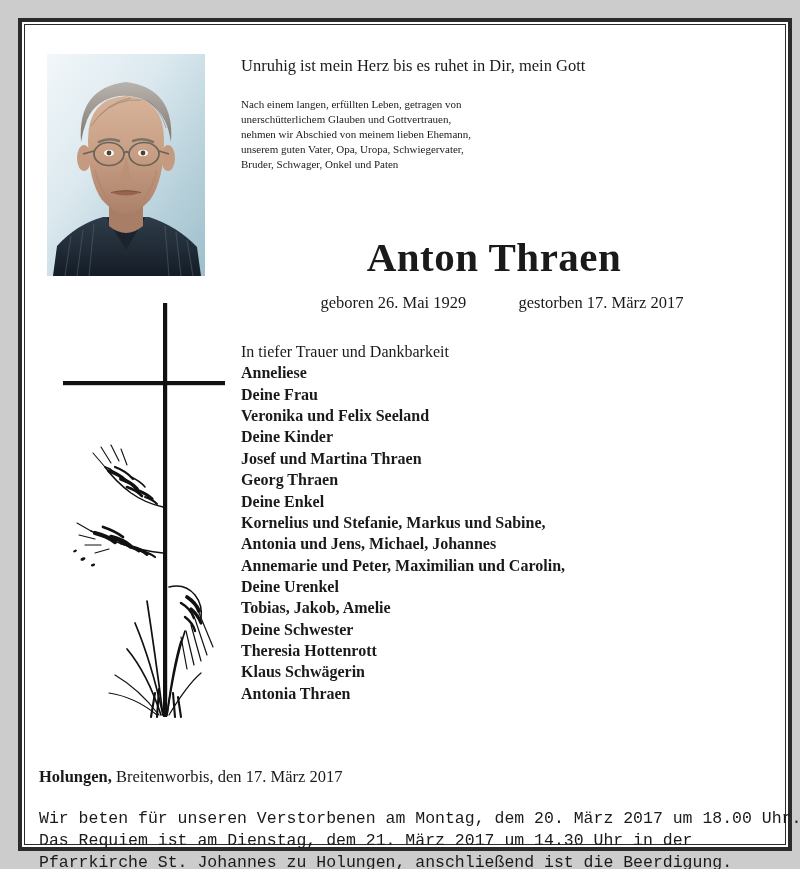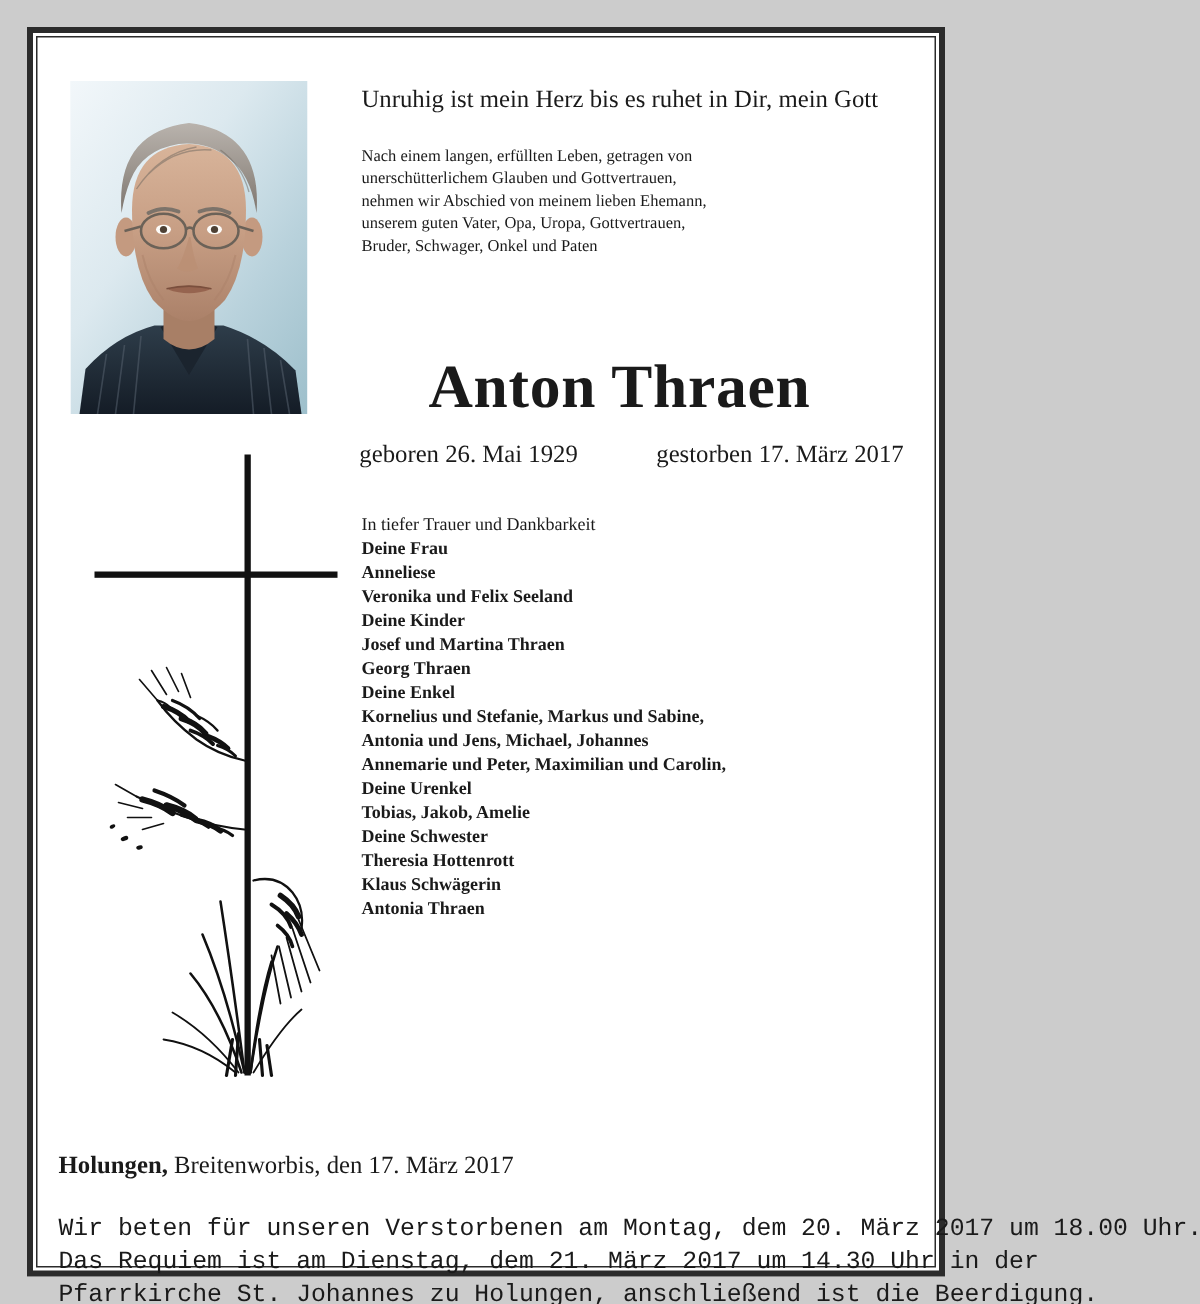--- a/index.html
+++ b/index.html
@@ -15,21 +15,21 @@
     font-family: "Liberation Serif", "DejaVu Serif", serif;
     color: #1a1a1a;
     overflow: hidden;
   }
 
   
   .notice-frame {
     position: absolute;
     left: 18px;
     top: 18px;
-    width: 612px;
+    width: 774px;
     height: 833px;
     background: #ffffff;
     border: 4px solid #2b2b2b;
     padding: 2px;
   }
   .notice-inner {
     width: 100%;
     height: 100%;
     border: 1px solid #2b2b2b;
     background: #ffffff;
@@ -110,21 +110,21 @@
     top: 268px;
     text-align: center;
     font-size: 16.5px;
   }
   .dates .gap { display: inline-block; width: 44px; }
 
   .mourners {
     position: absolute;
     left: 8px;
     top: 316px;
-    font-size: 12px;
+    font-size: 16px;
     line-height: 1.335;
   }
   .mourners .lead { font-weight: normal; white-space: nowrap; }
   .mourners .nm { font-weight: bold; white-space: nowrap; }
 
   
   .place-line {
     position: absolute;
     left: 14px;
     top: 742px;
@@ -322,36 +322,36 @@
   </div>
 
   <div class="right-col">
 
     <div class="motto">Unruhig ist mein Herz bis es ruhet in Dir, mein Gott</div>
 
     <div class="intro">
       <div>Nach einem langen, erfüllten Leben, getragen von</div>
       <div>unerschütterlichem Glauben und Gottvertrauen,</div>
       <div>nehmen wir Abschied von meinem lieben Ehemann,</div>
-      <div>unserem guten Vater, Opa, Uropa, Gottvertrauen,</div>
+      <div>unserem guten Vater, Opa, Uropa, Schwiegervater,</div>
       <div>Bruder, Schwager, Onkel und Paten</div>
     </div>
 
     <div class="deceased-name">Anton Thraen</div>
 
     <div class="dates">
       <span>geboren 26. Mai 1929</span>
       <span class="gap"></span>
       <span>gestorben 17. März 2017</span>
     </div>
 
     <div class="mourners">
       <div class="lead">In tiefer Trauer und Dankbarkeit</div>
+      <div class="nm">Anneliese</div>
       <div class="nm">Deine Frau</div>
-      <div class="nm">Anneliese</div>
       <div class="nm">Veronika und Felix Seeland</div>
       <div class="nm">Deine Kinder</div>
       <div class="nm">Josef und Martina Thraen</div>
       <div class="nm">Georg Thraen</div>
       <div class="nm">Deine Enkel</div>
       <div class="nm">Kornelius und Stefanie, Markus und Sabine,</div>
       <div class="nm">Antonia und Jens, Michael, Johannes</div>
       <div class="nm">Annemarie und Peter, Maximilian und Carolin,</div>
       <div class="nm">Deine Urenkel</div>
       <div class="nm">Tobias, Jakob, Amelie</div>

